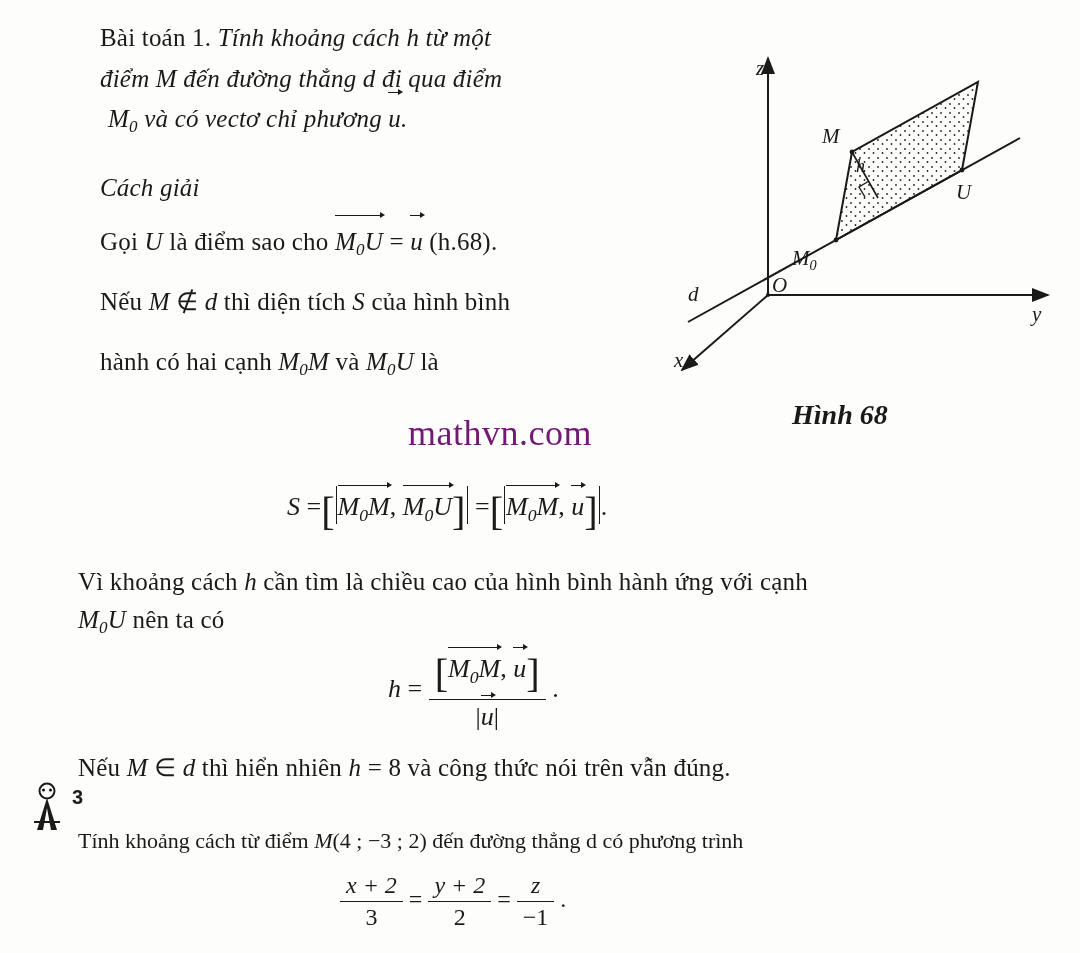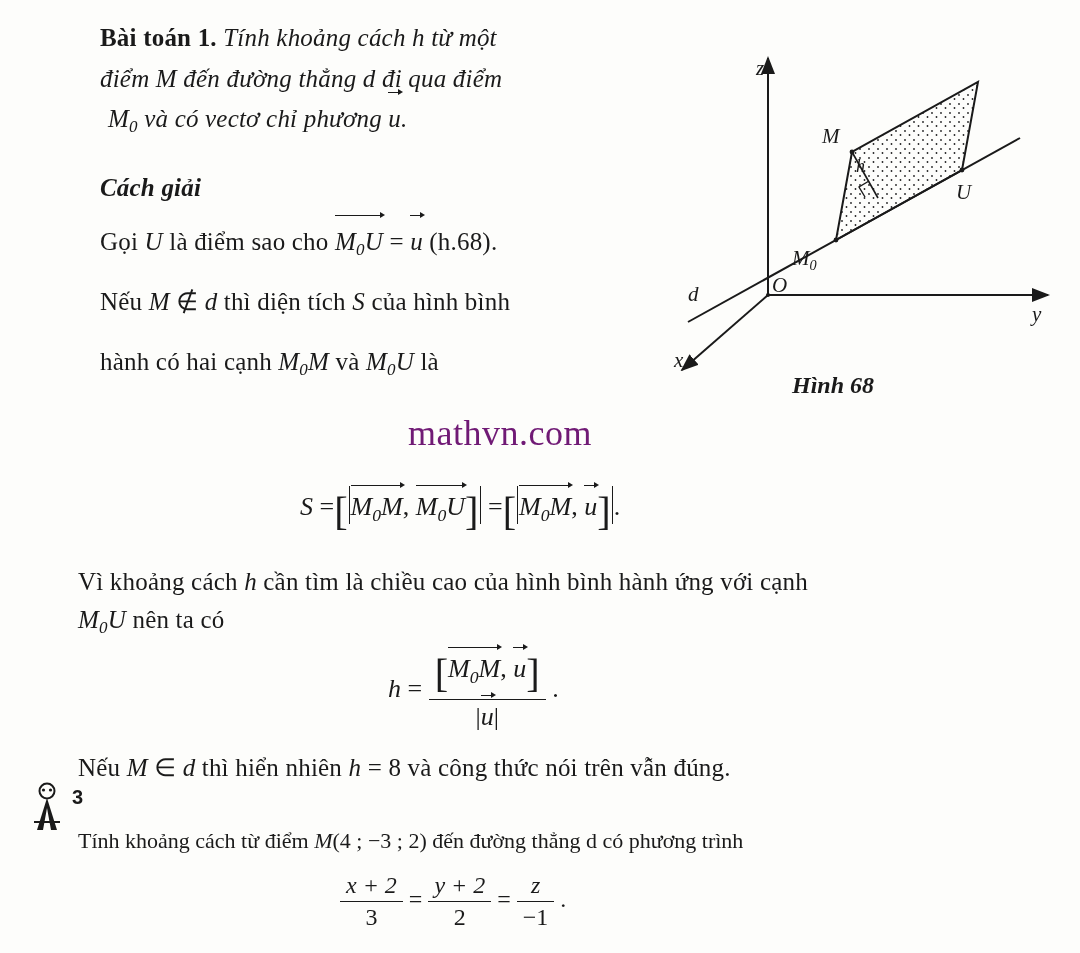--- a/index.html
+++ b/index.html
@@ -21,37 +21,37 @@
     height: 953px;
   }
 
   
   .para {
     position: absolute;
     font-size: 25px;
     line-height: 1.62;
     letter-spacing: 0.2px;
   }
-  .bold { font-weight: bold; }
+  .bold { font-weight: normal; }
   .ital { font-style: italic; }
 
   #intro-block {
     left: 100px;
     top: 18px;
     width: 530px;
   }
   #intro-block .line { white-space: nowrap; }
   #intro-block .line.l2 { margin-left: 0px; }
   #intro-block .line.l3 { margin-left: 8px; }
 
   #cach-giai {
     left: 100px;
     top: 168px;
     font-size: 25px;
-    font-weight: bold;
+    font-weight: normal;
     font-style: italic;
   }
 
   #goi-u {
     left: 100px;
     top: 222px;
     width: 560px;
     white-space: nowrap;
   }
   #neu-m {
@@ -72,21 +72,21 @@
     left: 408px;
     top: 412px;
     font-size: 36px;
     color: #701a75;
     font-family: "Liberation Serif", serif;
     letter-spacing: 0.5px;
   }
 
   #formula-s {
     position: absolute;
-    left: 300px;
+    left: 287px;
     top: 486px;
     font-size: 26px;
     white-space: nowrap;
   }
 
   #vi-khoang {
     left: 78px;
     top: 562px;
     width: 960px;
     white-space: nowrap;
@@ -203,22 +203,22 @@
   #figure {
     position: absolute;
     left: 660px;
     top: 30px;
     width: 410px;
     height: 360px;
   }
   #figure-caption {
     position: absolute;
     left: 792px;
-    top: 372px;
-    font-size: 24px;
+    top: 399px;
+    font-size: 28px;
     font-weight: bold;
     font-style: italic;
   }
   .fig-label {
     position: absolute;
     font-style: italic;
     font-size: 21px;
     font-family: "Liberation Serif", serif;
   }
 </style>

